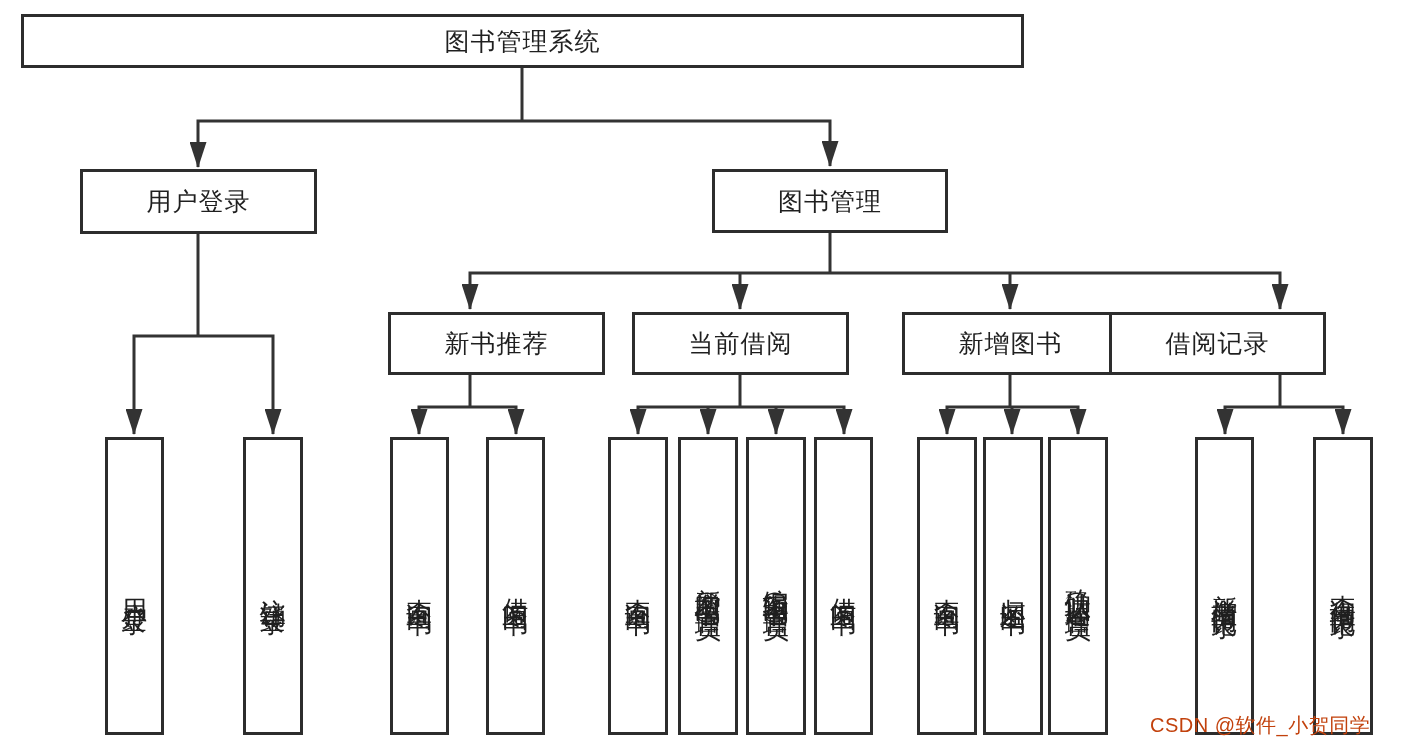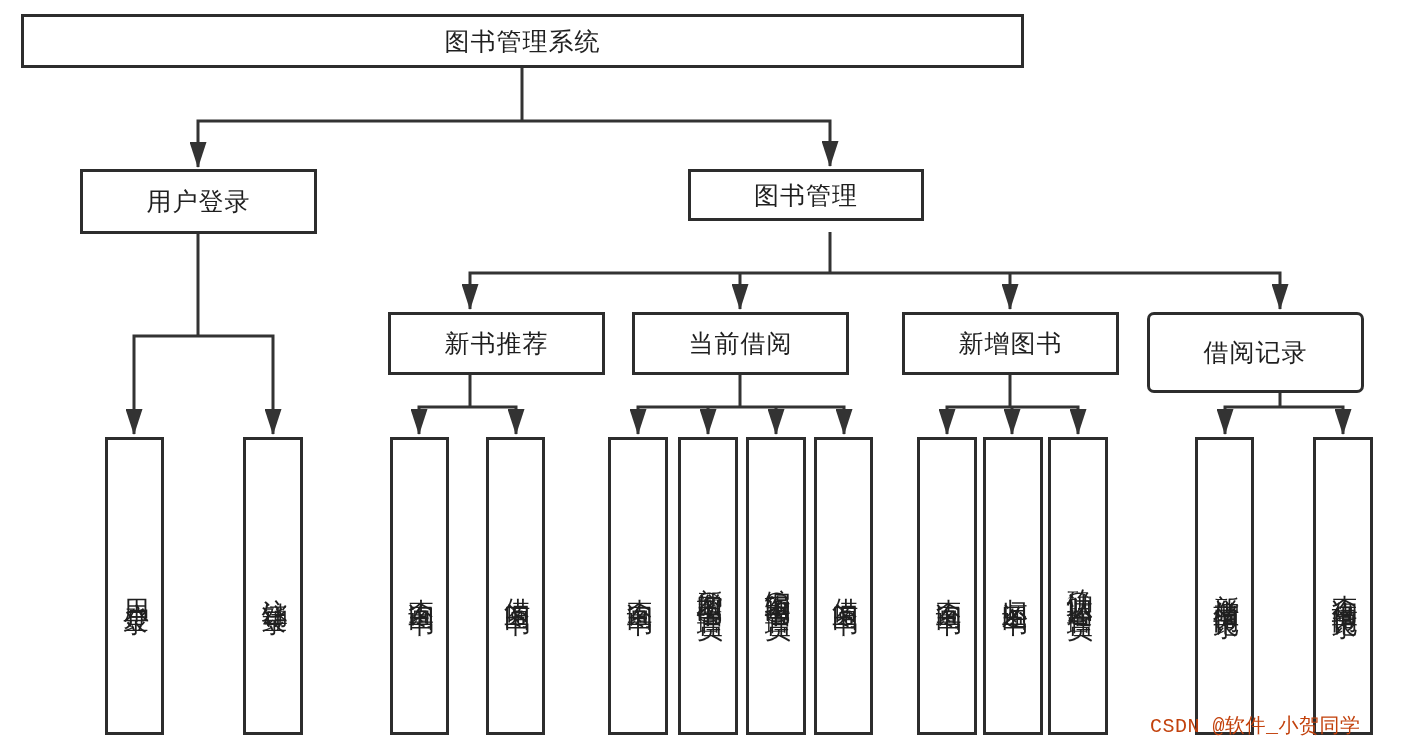--- a/index.html
+++ b/index.html
@@ -5,21 +5,21 @@
   html, body {
     margin: 0;
     padding: 0;
     background: #ffffff;
   }
   #canvas {
     position: relative;
     width: 1405px;
     height: 747px;
     background: #ffffff;
-    font-family: Liberation Mono, monospace;
+    font-family: Liberation Sans, sans-serif;
     color: #1f1f1f;
     overflow: hidden;
   }
   #connectors {
     position: absolute;
     left: 0;
     top: 0;
     width: 1405px;
     height: 747px;
   }
@@ -111,34 +111,34 @@
     <path d="M1280,407 H1343 V434" marker-end="url(#ah)"></path>
   </svg>
 
   <div class="box h" style="left:21px; top:14px; width:1003px; height:54px;">
     <span class="lbl">图书管理系统</span>
   </div>
 
   <div class="box h" style="left:80px; top:169px; width:237px; height:65px;">
     <span class="lbl">用户登录</span>
   </div>
-  <div class="box h" style="left:688px; top:169px; width:236px; height:52px;align-items:center;">
+  <div class="box h" style="left:712px; top:169px; width:236px; height:64px;align-items:center;">
     <span class="lbl">图书管理</span>
   </div>
 
   <div class="box h" style="left:362px; top:312px; width:217px; height:63px;margin-left:26px;">
     <span class="lbl">新书推荐</span>
   </div>
   <div class="box h" style="left:632px; top:312px; width:217px; height:63px;">
     <span class="lbl">当前借阅</span>
   </div>
   <div class="box h" style="left:902px; top:312px; width:217px; height:63px;">
     <span class="lbl">新增图书</span>
   </div>
-  <div class="box h" style="left:1147px; top:312px; width:217px; height:81px;border-radius:7px;">
+  <div class="box h" style="left:1109px; top:312px; width:217px; height:63px;">
     <span class="lbl">借阅记录</span>
   </div>
 
   <div class="box v" style="left:105px; top:437px; width:59px; height:298px;">
     <span class="lbl">用户登录</span>
   </div>
   <div class="box v" style="left:243px; top:437px; width:60px; height:298px;">
     <span class="lbl">注销登录</span>
   </div>
 

